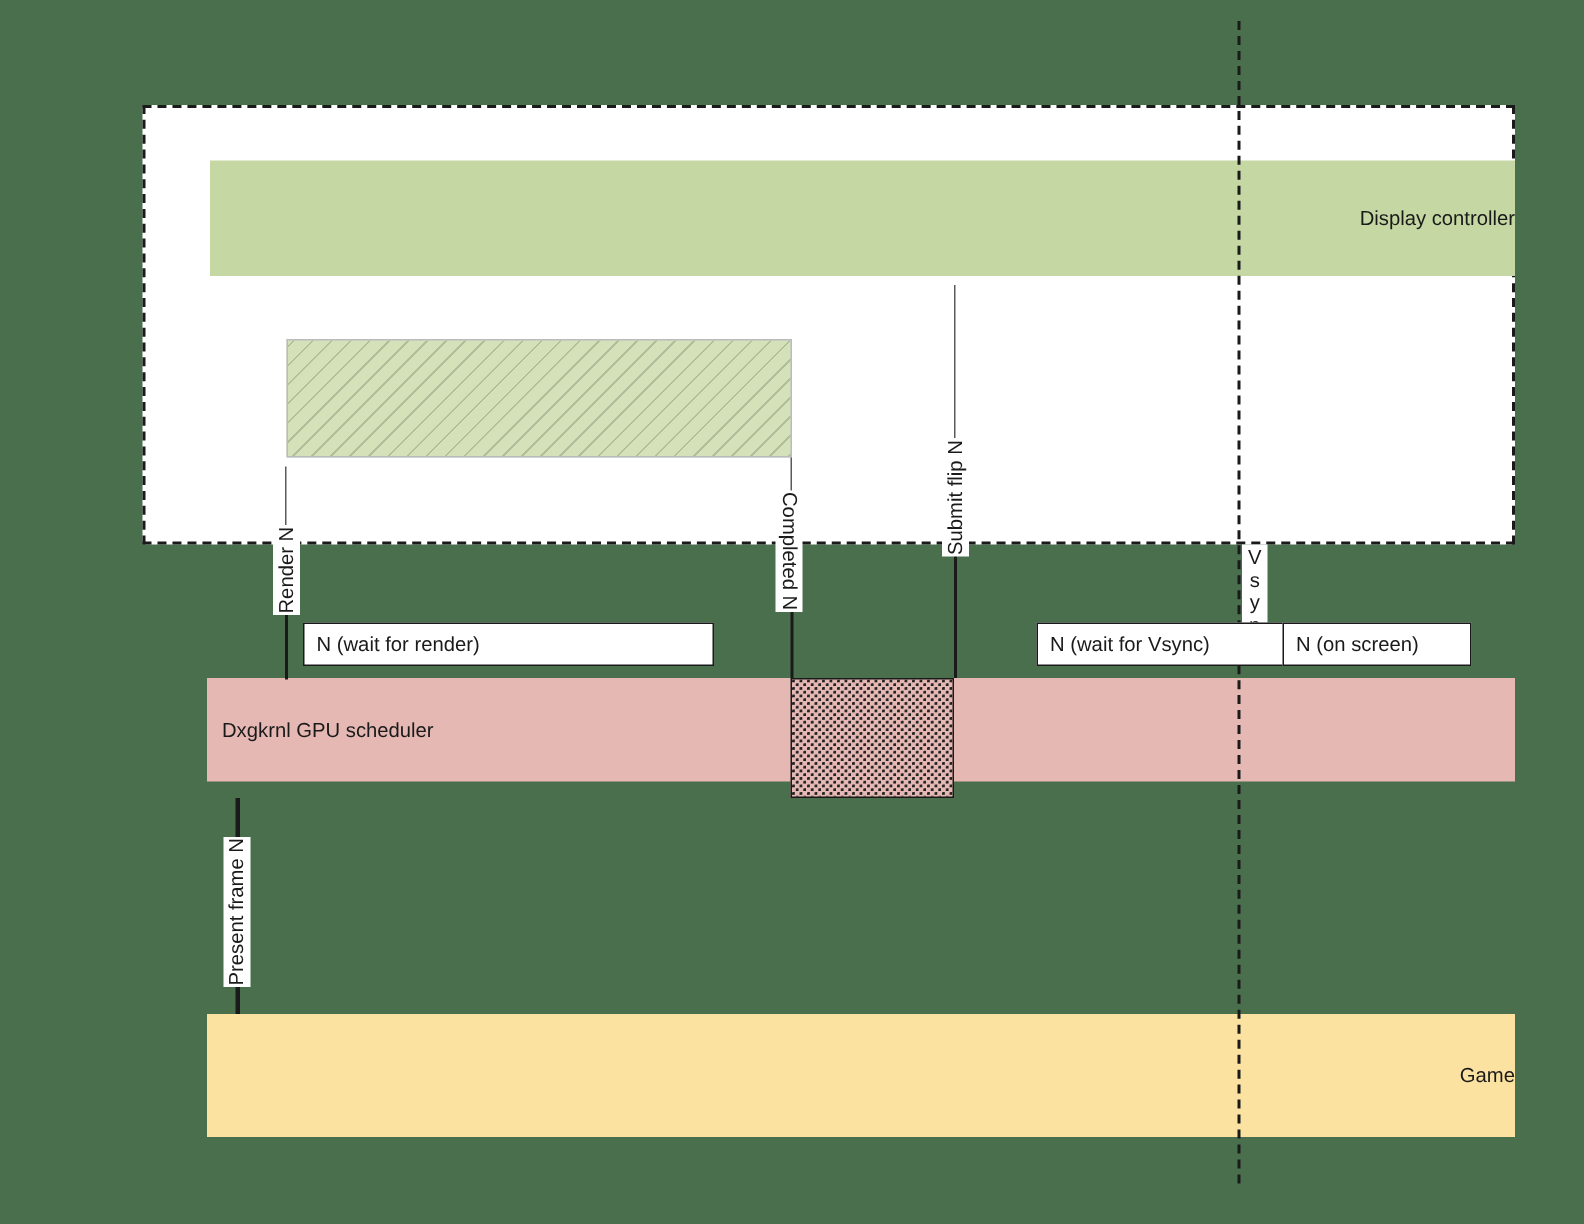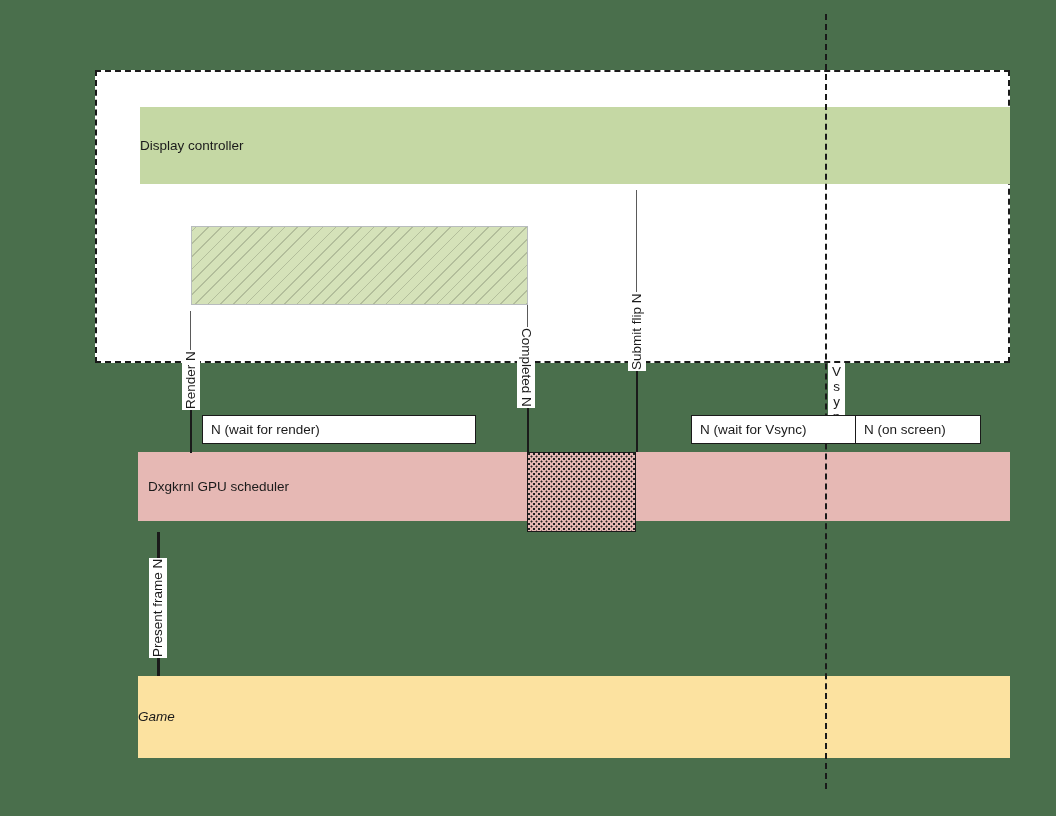--- a/index.html
+++ b/index.html
@@ -31,38 +31,37 @@
     border: 2px dashed #1a1a1a;
     box-sizing: border-box;
   }
 
   
   .lane {
     position: absolute;
     box-sizing: border-box;
     display: flex;
     align-items: center;
-    justify-content: flex-start;
+    justify-content: flex-end;
   }
   .lane-label {
     font-size: 13.5px;
     color: #1a1a1a;
     line-height: 1;
     white-space: nowrap;
     pointer-events: none;
   }
   .lane-green {
     background: #c5d8a4;
   }
   .lane-pink {
     background: #e6b8b4;
   }
   .lane-yellow {
     background: #fce2a0;
-    font-style: italic;
   }
 
   #display-controller-lane {
     left: 140px;
     top: 107px;
     width: 870px;
     height: 77px;
   }
   #engine3d-lane {
     left: 140px;

